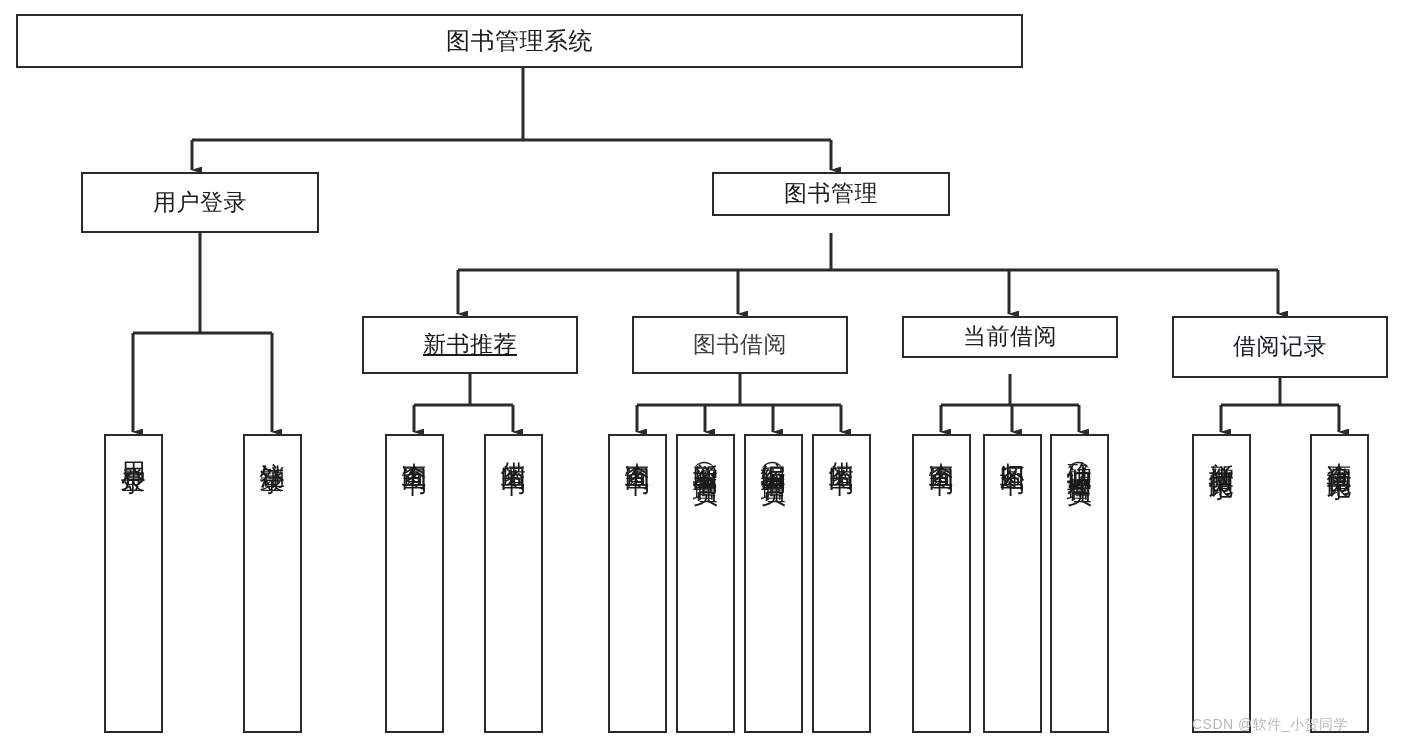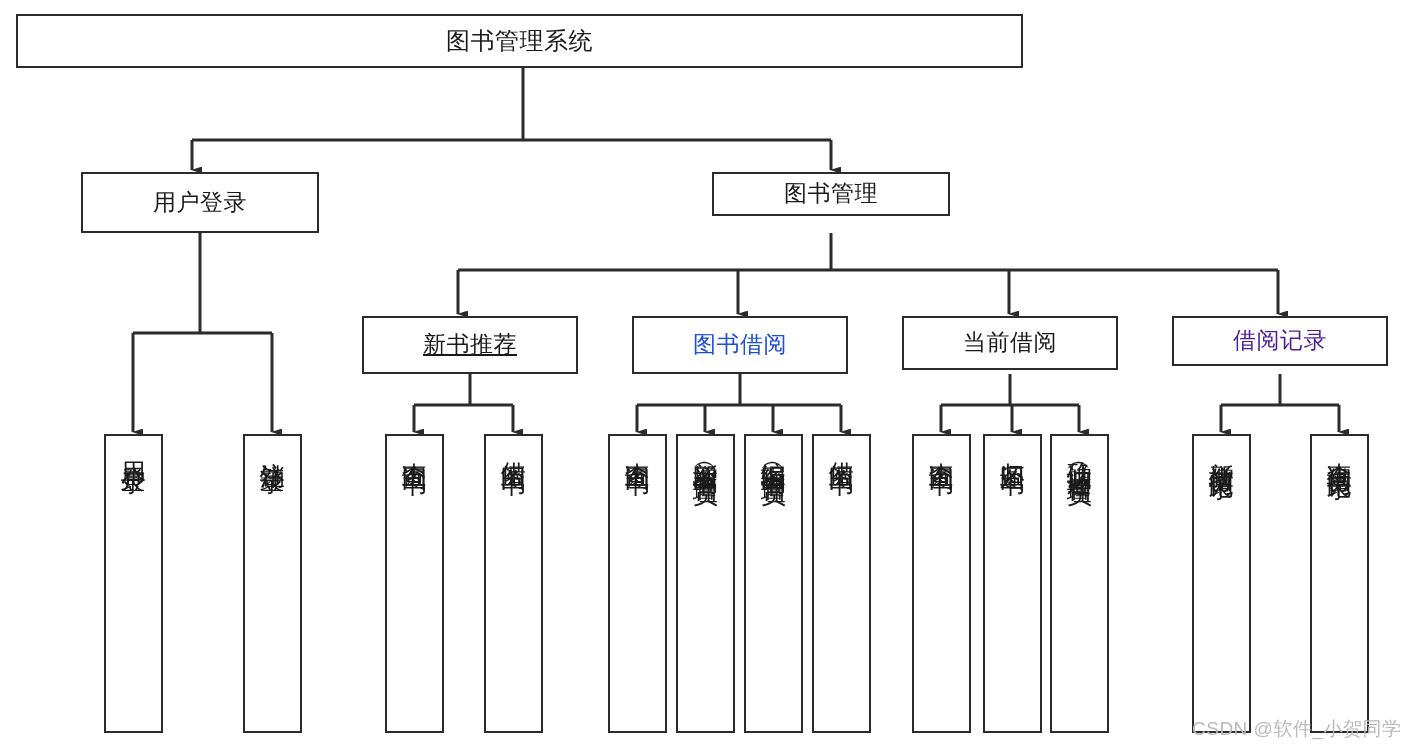--- a/index.html
+++ b/index.html
@@ -57,21 +57,21 @@
     writing-mode: vertical-rl;
     text-orientation: upright;
     font-size: 25px;
     line-height: 1.05;
     letter-spacing: 3px;
     white-space: nowrap;
   }
   .node.root .node-label { font-size: 24px; }
   .watermark {
     position: absolute;
-    font-size: 19px;
+    font-size: 14px;
     color: #b9b9b9;
     white-space: nowrap;
     letter-spacing: 0.5px;
   }
 </style>
 </head>
 <body>
 
 <div id="diagram-root">
 
@@ -124,27 +124,27 @@
       </div>
       <div class="node horizontal" style="left: 81px; top: 172px; width: 238px; height: 61px; border-color: rgb(43, 43, 43); color: rgb(26, 26, 26);">
         <span class="node-label">用户登录</span>
       </div>
       <div class="node horizontal" style="left: 712px; top: 172px; width: 238px; height: 44px; border-color: rgb(43, 43, 43); color: rgb(26, 26, 26);">
         <span class="node-label">图书管理</span>
       </div>
       <div class="node horizontal" style="left: 362px; top: 316px; width: 216px; height: 58px; border-color: rgb(43, 43, 43); color: rgb(26, 26, 26); text-decoration: underline;">
         <span class="node-label">新书推荐</span>
       </div>
-      <div class="node horizontal" style="left: 632px; top: 316px; width: 216px; height: 58px; border-color: rgb(43, 43, 43); color: #1d4ed8;">
+      <div class="node horizontal" style="left: 632px; top: 316px; width: 216px; height: 58px; border-color: rgb(43, 43, 43); color: #404040;">
         <span class="node-label">图书借阅</span>
       </div>
-      <div class="node horizontal" style="left: 902px; top: 316px; width: 216px; height: 54px; border-color: rgb(43, 43, 43); color: rgb(26, 26, 26);">
+      <div class="node horizontal" style="left: 902px; top: 316px; width: 216px; height: 42px; border-color: rgb(43, 43, 43); color: rgb(26, 26, 26);">
         <span class="node-label">当前借阅</span>
       </div>
-      <div class="node horizontal" style="left: 1172px; top: 316px; width: 216px; height: 50px; border-color: rgb(43, 43, 43); color: #4c1d95;">
+      <div class="node horizontal" style="left: 1172px; top: 316px; width: 216px; height: 62px; border-color: rgb(43, 43, 43); color: #0f172a;">
         <span class="node-label">借阅记录</span>
       </div>
       <div class="node vertical" style="left: 104px; top: 434px; width: 59px; height: 299px; border-color: rgb(43, 43, 43); color: rgb(26, 26, 26);">
         <span class="node-label">用户登录</span>
       </div>
       <div class="node vertical" style="left: 243px; top: 434px; width: 59px; height: 299px; border-color: rgb(43, 43, 43); color: rgb(26, 26, 26);">
         <span class="node-label">注销登录</span>
       </div>
       <div class="node vertical" style="left: 385px; top: 434px; width: 59px; height: 299px; border-color: rgb(43, 43, 43); color: rgb(26, 26, 26);">
         <span class="node-label">查询图书</span>

